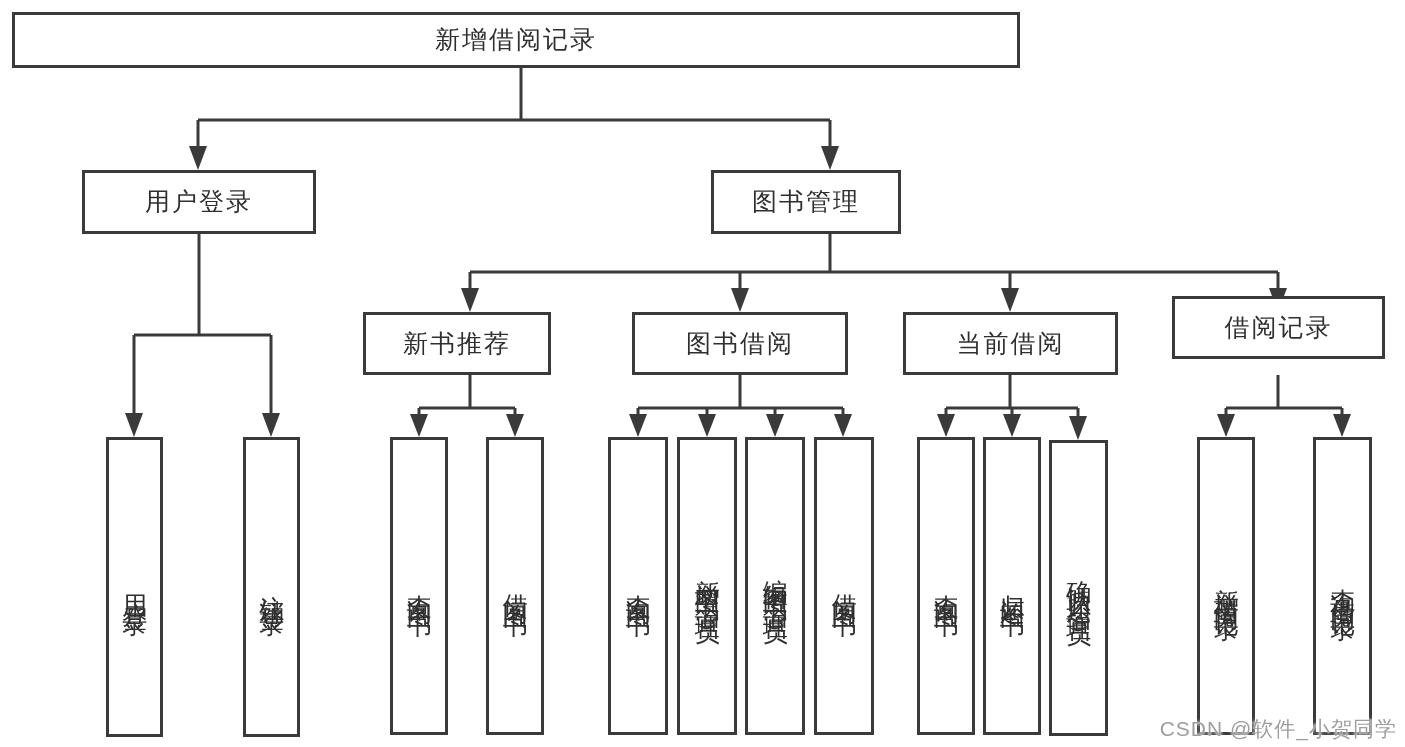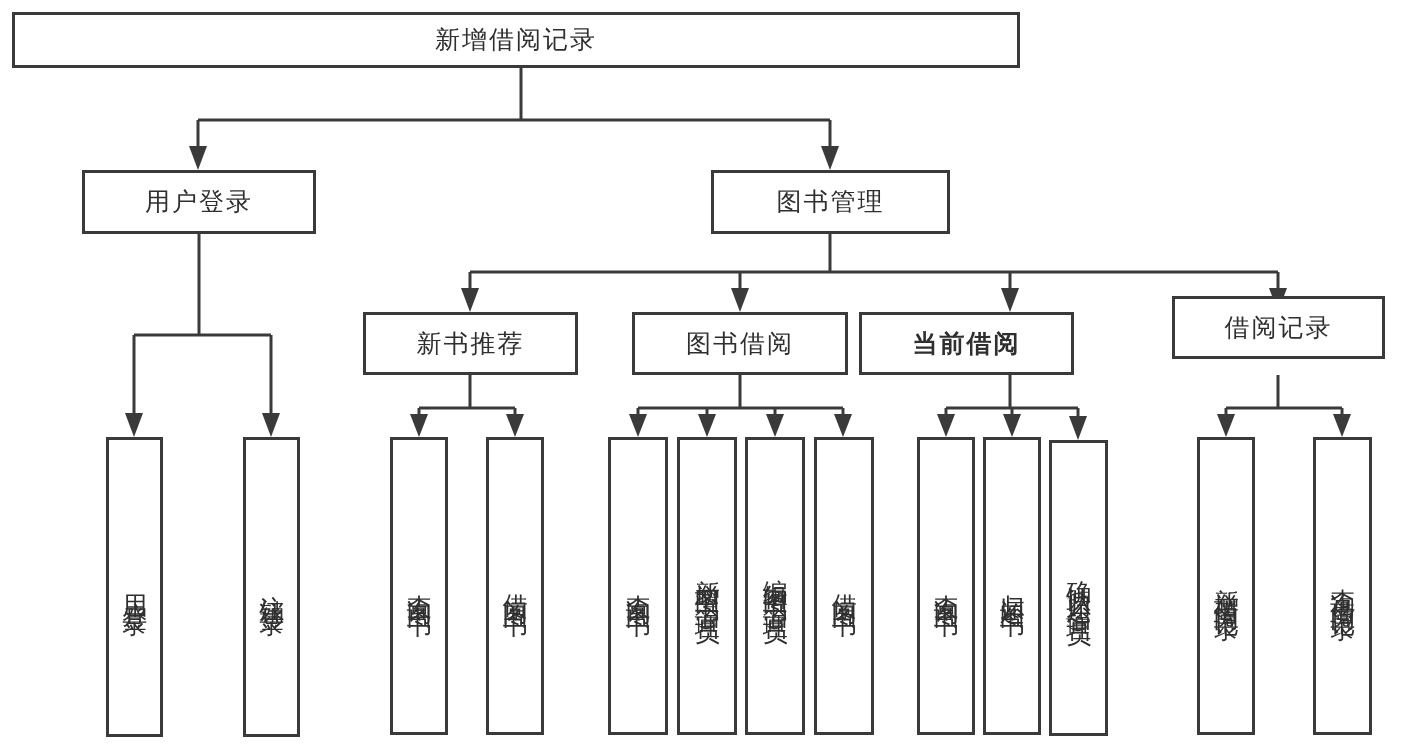--- a/index.html
+++ b/index.html
@@ -127,38 +127,39 @@
       <path d="M1226 408 V416"></path>
         <polygon points="1217,414 1235,414 1226,437"></polygon>
       <path d="M1342 408 V416"></path>
         <polygon points="1333,414 1351,414 1342,437"></polygon>
     </g>
   </svg>
 
   <div class="node" style="left:12px; top:12px; width:1008px; height:56px;">新增借阅记录</div>
 
   <div class="node" style="left:82px; top:170px; width:234px; height:64px;">用户登录</div>
-  <div class="node" style="left:711px; top:170px; width:239px; height:64px;text-align:right;">图书管理</div>
+  <div class="node" style="left:711px; top:170px; width:190px; height:64px;text-align:right;">图书管理</div>
 
-  <div class="node" style="left:363px; top:312px; width:215px; height:63px;">新书推荐</div>
+  <div class="node" style="left:363px; top:312px; width:188px; height:63px;">新书推荐</div>
   <div class="node" style="left:632px; top:312px; width:216px; height:63px;font-family:Liberation Serif, serif;">图书借阅</div>
-  <div class="node" style="left:859px; top:312px; width:215px; height:63px;font-weight:bold;">当前借阅</div>
+  <div class="node" style="left:903px; top:312px; width:215px; height:63px;">当前借阅</div>
   <div class="node" style="left:1172px; top:296px; width:213px; height:63px;">借阅记录</div>
 
   <div class="node vnode" style="left:106px; top:437px; width:57px; height:300px;">用户登录</div>
   <div class="node vnode" style="left:243px; top:437px; width:57px; height:300px;">注销登录</div>
 
   <div class="node vnode" style="left:390px; top:437px; width:58px; height:298px;">查询图书</div>
   <div class="node vnode" style="left:486px; top:437px; width:58px; height:298px;">借阅图书</div>
 
   <div class="node vnode" style="left:608px; top:437px; width:60px; height:298px;">查询图书</div>
   <div class="node vnode" style="left:677px; top:437px; width:60px; height:298px;">新增图书（管理员）</div>
   <div class="node vnode" style="left:745px; top:437px; width:60px; height:298px;">编辑图书（管理员）</div>
   <div class="node vnode" style="left:814px; top:437px; width:60px; height:298px;">借阅图书</div>
 
   <div class="node vnode" style="left:917px; top:437px; width:58px; height:298px;">查询图书</div>
   <div class="node vnode" style="left:983px; top:437px; width:58px; height:298px;">归还图书</div>
   <div class="node vnode" style="left:1049px; top:440px; width:59px; height:296px;">确认归还（管理员）</div>
 
   <div class="node vnode" style="left:1197px; top:437px; width:58px; height:298px;">新增借阅记录</div>
   <div class="node vnode" style="left:1313px; top:437px; width:59px; height:298px;">查询借阅记录</div>
 
+  <div class="watermark">CSDN @软件_小贺同学</div>
 </div>
 
 </body></html>

